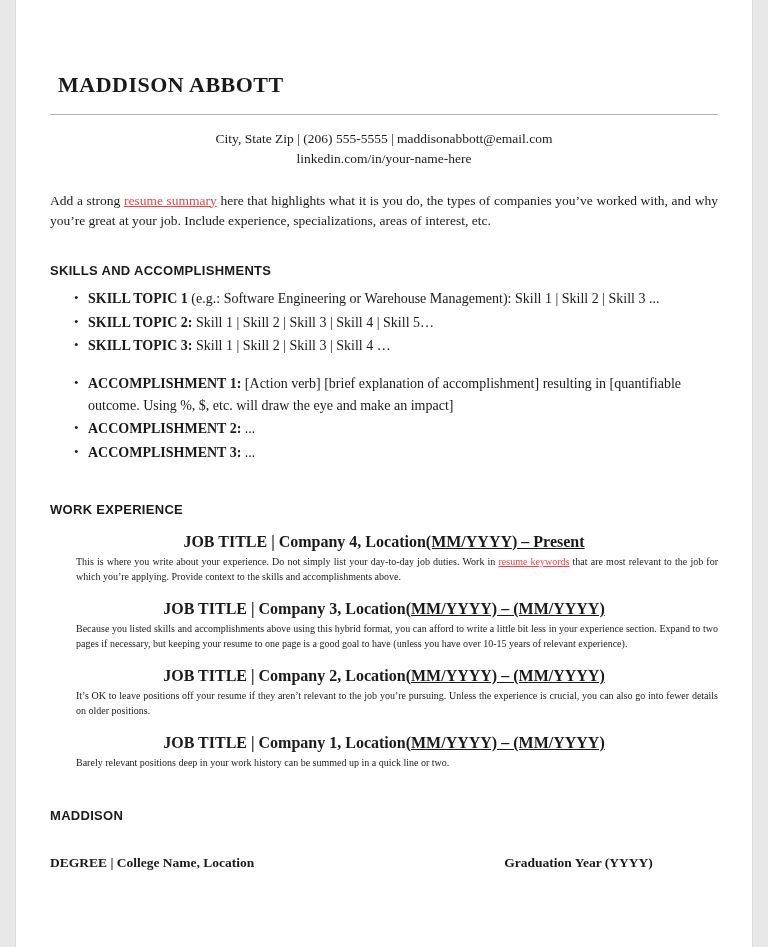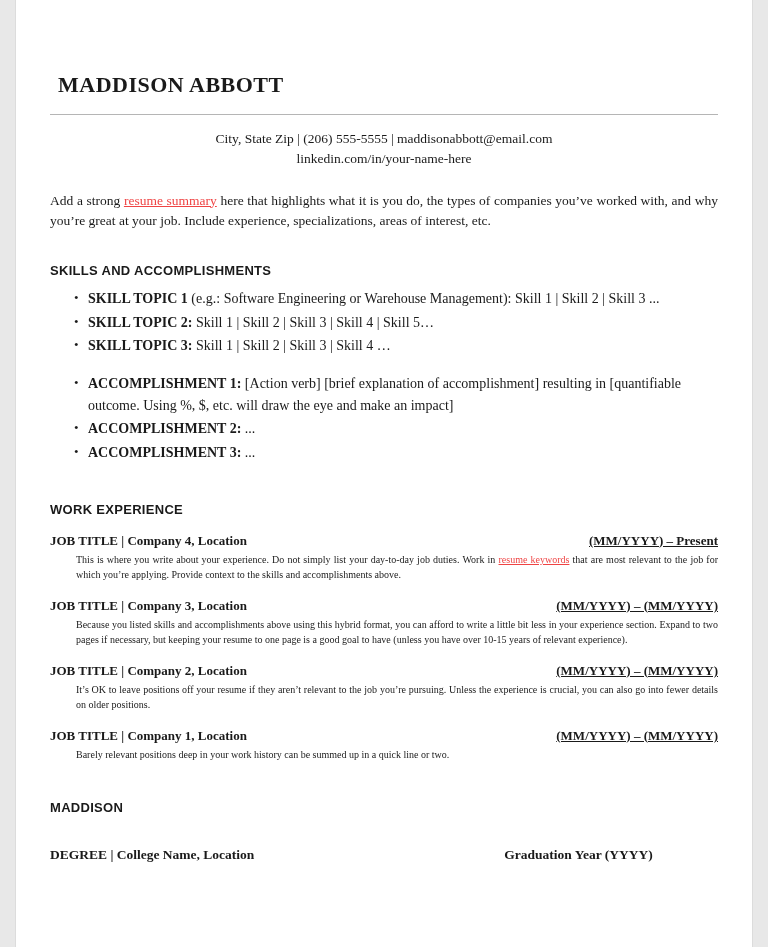--- a/index.html
+++ b/index.html
@@ -88,23 +88,23 @@
   }
   ul.bullets li b { font-weight: bold; }
   .bullet-gap { height: 12px; list-style: none; }
   .bullet-gap::before { content: "" !important; }
 
   .job {
     margin-top: 16px;
   }
   .job-head {
     display: flex;
-    justify-content: space-between;
+    justify-content: center;
     align-items: baseline;
-    font-size: 13px;
+    font-size: 16px;
     font-weight: bold;
   }
   .job-head .title { font-weight: bold; }
   .job-head .dates { font-weight: bold; text-decoration: underline; }
   .job-desc {
     font-size: 10px;
     line-height: 1.5;
     text-align: justify;
     margin: 3px 0 0 26px;
   }

